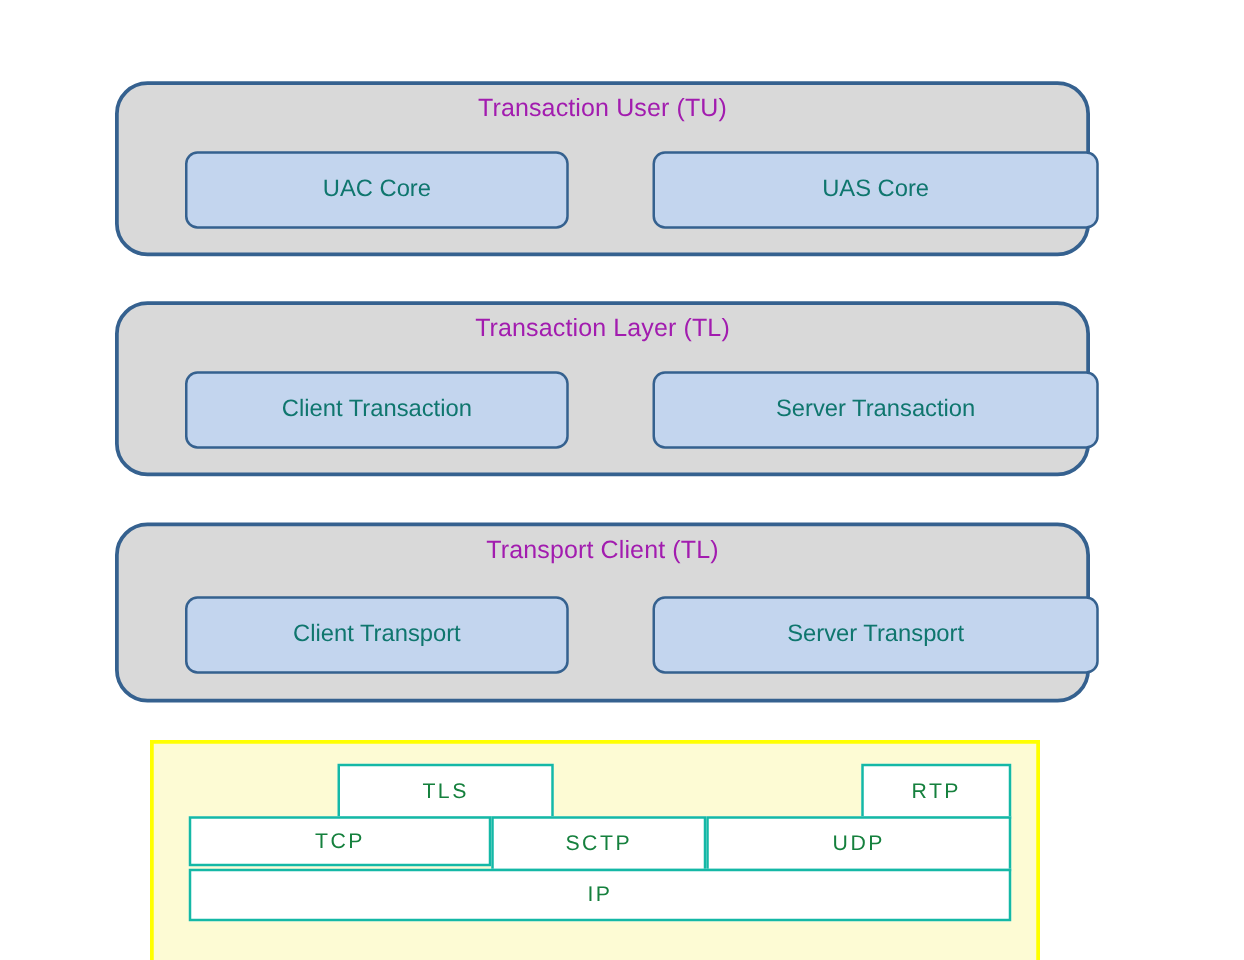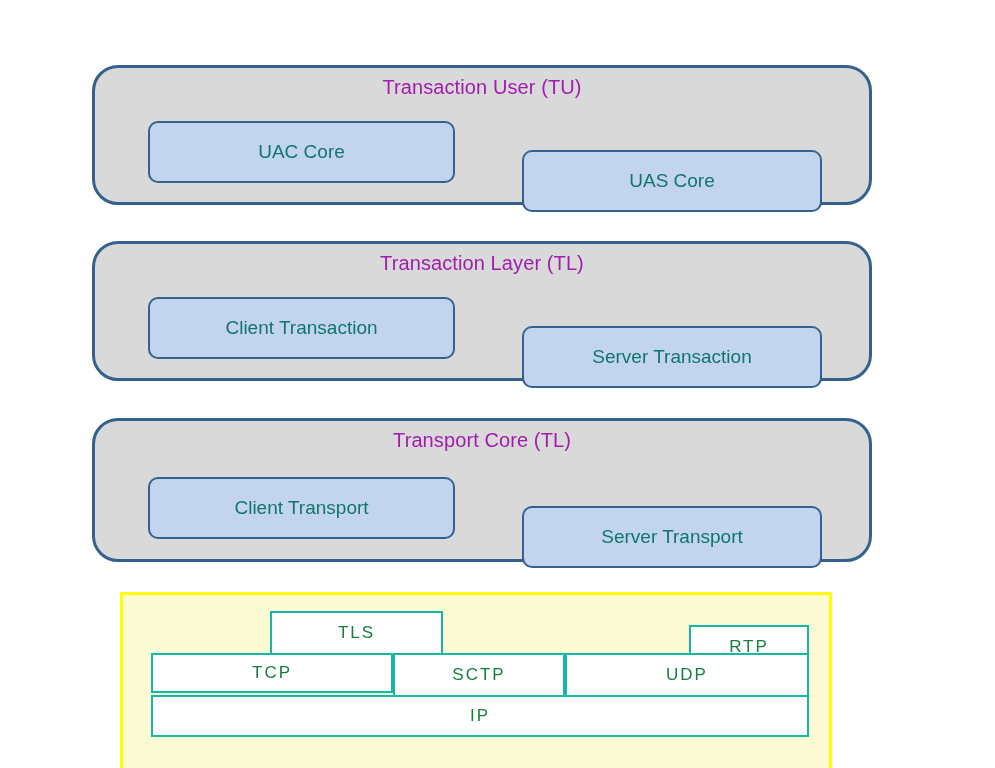--- a/index.html
+++ b/index.html
@@ -59,21 +59,21 @@
     border-radius: 10px;
     box-sizing: border-box;
     display: flex;
     align-items: center;
     justify-content: center;
     font-size: 19px;
     color: #0f766e;
     white-space: nowrap;
   }
   .node-left  { left: 53px;  width: 307px; }
-  .node-right { left: 427px; width: 300px; margin-top: 29px; }
+  .node-right { left: 427px; width: 357px; }
   .layer-1 .node { top: 53px; }
   .layer-2 .node { top: 53px; }
   .layer-3 .node { top: 56px; }
 
   
   .faded-block {
     position: absolute;
     left: 120px;
     top: 592px;
     width: 712px;
@@ -91,21 +91,21 @@
     display: flex;
     align-items: center;
     justify-content: center;
     font-size: 17px;
     color: #15803d;
     letter-spacing: 2px;
     white-space: nowrap;
   }
   
   .fb-tls  { left: 147px; top: 16px;  width: 173px; height: 44px; }
-  .fb-rtp  { left: 566px; top: 16px;  width: 120px; height: 44px; margin-top: 14px; }
+  .fb-rtp  { left: 566px; top: 16px;  width: 120px; height: 44px; }
   .fb-tcp  { left: 28px;  top: 58px;  width: 242px; height: 40px; }
   .fb-sctp { left: 270px; top: 58px;  width: 172px; height: 44px; }
   .fb-udp  { left: 442px; top: 58px;  width: 244px; height: 44px; }
   .fb-ip   { left: 28px;  top: 100px; width: 658px; height: 42px; }
 </style>
 </head>
 <body>
 
 <div id="diagram">
 
@@ -115,21 +115,21 @@
     <div class="node node-right">UAS Core</div>
   </div>
 
   <div class="layer layer-2">
     <div class="layer-title">Transaction Layer (TL)</div>
     <div class="node node-left">Client Transaction</div>
     <div class="node node-right">Server Transaction</div>
   </div>
 
   <div class="layer layer-3">
-    <div class="layer-title">Transport Core (TL)</div>
+    <div class="layer-title">Transport Client (TL)</div>
     <div class="node node-left">Client Transport</div>
     <div class="node node-right">Server Transport</div>
   </div>
 
   <div class="faded-block">
     <div class="faded-box fb-tls">TLS</div>
     <div class="faded-box fb-rtp">RTP</div>
     <div class="faded-box fb-tcp">TCP</div>
     <div class="faded-box fb-sctp">SCTP</div>
     <div class="faded-box fb-udp">UDP</div>

